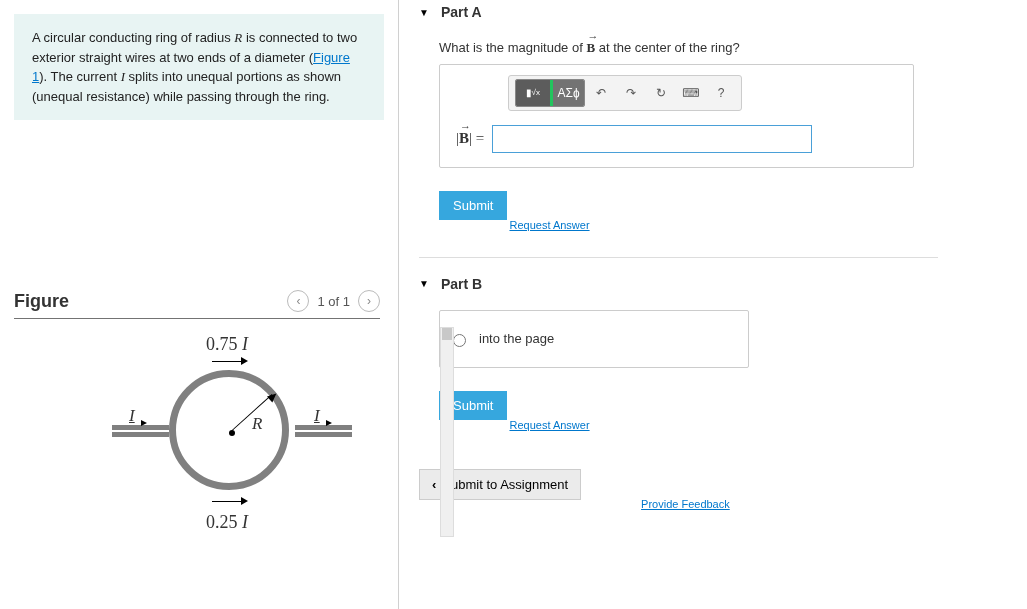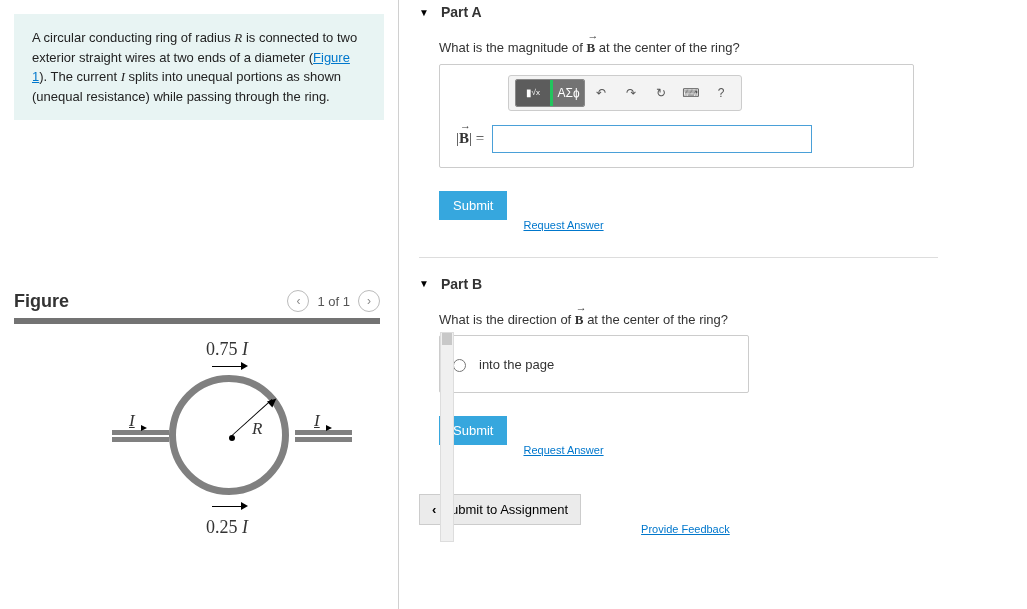--- a/index.html
+++ b/index.html
@@ -29,21 +29,21 @@
     font-size: 13px;
     color: #222;
   }
   .problem-intro .math-i { font-family: 'Times New Roman', serif; font-style: italic; }
   .figure-link { color: #0077cc; text-decoration: underline; cursor: pointer; }
   .figure-heading {
     display: flex;
     align-items: center;
     justify-content: space-between;
     margin: 170px 18px 0 14px;
-    border-bottom: 6px solid #737373;
+    border-bottom: 1px solid #737373;
     padding-bottom: 6px;
   }
   .figure-heading h2 {
     font-size: 18px;
     font-weight: bold;
     margin: 0;
     color: #333;
   }
   .figure-pager {
     display: flex;
@@ -283,21 +283,21 @@
     height: 28px;
     border: 1px solid #4aa0d8;
     padding: 2px 4px;
     font-size: 13px;
   }
   .submit-row {
     margin-left: 20px;
     margin-top: 12px;
     display:flex;
     align-items:center;
-    gap: 16px;
+    gap: 2px;
   }
   .submit-btn {
     background: #36a7de;
     color: #fff;
     border: none;
     padding: 7px 14px;
     font-size: 13px;
     cursor: pointer;
     border-radius: 0;
   }
@@ -408,23 +408,20 @@
     <a class="link-a">Request Answer</a>
   </div>
 
   <hr class="divider">
 
   <div class="part-header">
     <span class="tri">▼</span>
     <span>Part B</span>
   </div>
 
-  <div class="qtext">
-    <span>What is the direction of </span><span class="vec">B</span><span> at the center of the ring?</span>
-  </div>
 
   <div class="radio-box">
     <label class="radio-row">
       <input type="radio" name="dirB" style="">
       <span>into the page</span>
     </label>
   </div>
 
   <div class="submit-row">
     <button class="submit-btn">Submit</button>

